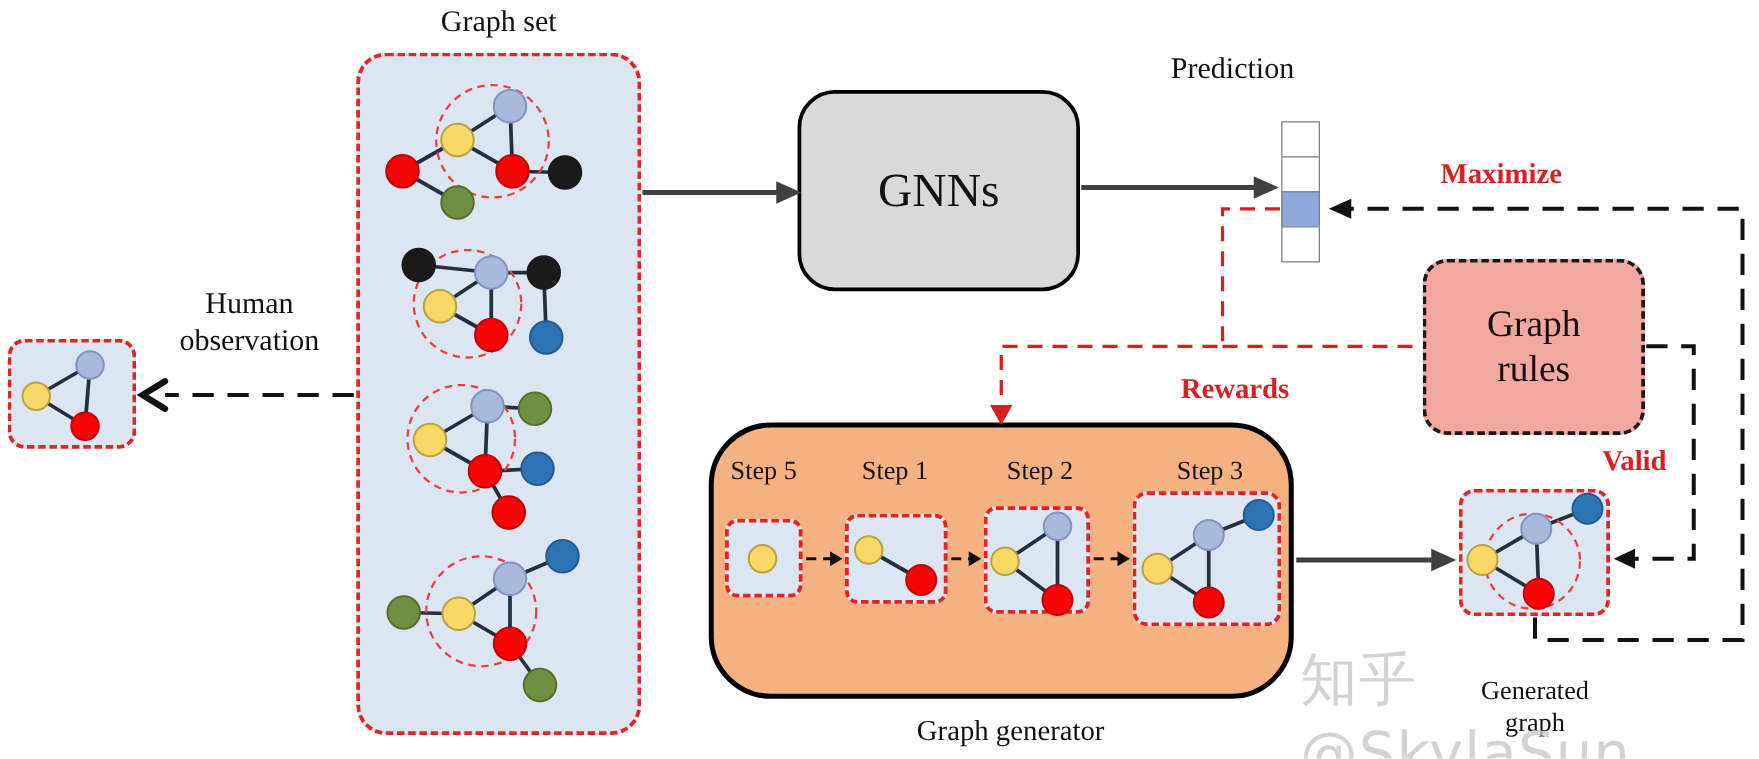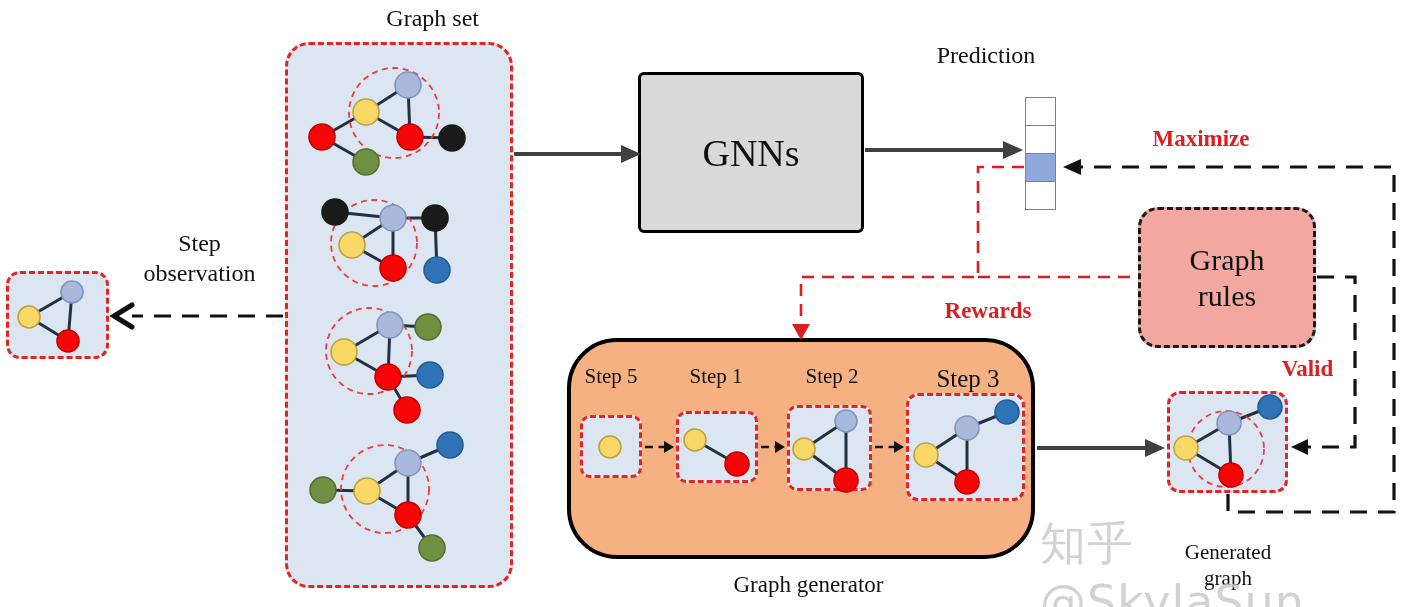--- a/index.html
+++ b/index.html
@@ -1,20 +1,20 @@
 <!DOCTYPE html>
 <html style="--panel-blue: #dce6f2; --panel-orange: #f6b183; --panel-pink: #f2a7a0; --panel-gray: #d9d9d9; --red-dash: #e32421; --red-accent: #d91f1f; --black-line: #111111; --arrow-gray: #404040; --edge: #23303f; --motif-circle: #ee3d3d; --node-yellow: #f9d868; --node-yellow-border: #bca23f; --node-lightblue: #a8b9dc; --node-lightblue-border: #8294c2; --node-red: #f50505; --node-red-border: #c40000; --node-green: #6f9040; --node-green-border: #566f2e; --node-blue: #2e74b5; --node-blue-border: #235c93; --node-black: #1a1a1a; --prediction-cell-blue: #8fa9dc; --prediction-cell-border: #7f7f7f; --watermark-color: #c8c8c8;"><head>
 <meta charset="utf-8">
 <style>
   html,body{margin:0;padding:0;background:#ffffff;}
   .canvas{position:relative;width:1407px;height:607px;background:#ffffff;overflow:hidden;
           font-family:"Liberation Serif","DejaVu Serif",serif;}
   .box{position:absolute;box-sizing:border-box;z-index:1;}
   .blue-box{background:var(--panel-blue);border:3px dashed var(--red-dash);border-radius:14px;}
-  .gnns-box{background:var(--panel-gray);border:3.5px solid #000;border-radius:6px;
+  .gnns-box{background:var(--panel-gray);border:3.5px solid #000;border-radius:30px;
             display:flex;align-items:center;justify-content:center;}
   .rules-box{background:var(--panel-pink);border:3px dashed #1a1a1a;border-radius:20px;
              display:flex;align-items:center;justify-content:center;}
   .generator-box{background:var(--panel-orange);border:4px solid #000;border-radius:50px;}
   .pred-bar{position:absolute;z-index:1;}
   .pred-cell{width:31px;height:29px;border:1px solid var(--prediction-cell-border);
              margin-top:-1px;background:#ffffff;box-sizing:border-box;}
   .pred-cell:first-child{margin-top:0;}
   .pred-cell.active{background:var(--prediction-cell-blue);}
   svg.overlay{position:absolute;left:0;top:0;z-index:2;pointer-events:none;}
@@ -197,30 +197,30 @@
     <g>
       <line class="sdash" x1="761" y1="447" x2="776" y2="447"></line>
       <polygon class="sdash-head" points="785,447 775,441 775,453"></polygon>
     </g>
     <g>
       <line class="sdash" x1="875" y1="447" x2="895" y2="447"></line>
       <polygon class="sdash-head" points="904,447 894,441 894,453"></polygon>
     </g>
   </svg>
 
-  <div class="lbl" style="left:319px;top:3px;width:160px;font-size:24px;text-align:right;">Graph set</div>
-  <div class="lbl" style="left:112px;top:228px;width:175px;font-size:24px;">Step
+  <div class="lbl" style="left:319px;top:3px;width:160px;font-size:24px;">Graph set</div>
+  <div class="lbl" style="left:112px;top:228px;width:175px;font-size:24px;">Human
 observation</div>
   <div class="lbl" style="left:906px;top:40px;width:160px;font-size:24px;">Prediction</div>
   <div class="lbl red-lbl" style="left:1111px;top:125px;width:180px;font-size:23px;">Maximize</div>
   <div class="lbl red-lbl" style="left:898px;top:297px;width:180px;font-size:23px;">Rewards</div>
   <div class="lbl red-lbl" style="left:1250px;top:355px;width:115px;font-size:23px;">Valid</div>
   <div class="lbl" style="left:576px;top:363px;width:70px;font-size:21px;">Step 5</div>
   <div class="lbl" style="left:681px;top:363px;width:70px;font-size:21px;">Step 1</div>
   <div class="lbl" style="left:797px;top:363px;width:70px;font-size:21px;">Step 2</div>
-  <div class="lbl" style="left:933px;top:363px;width:70px;font-size:25px;">Step 3</div>
+  <div class="lbl" style="left:933px;top:363px;width:70px;font-size:21px;">Step 3</div>
   <div class="lbl" style="left:716px;top:571px;width:185px;font-size:23px;">Graph generator</div>
   <div class="lbl" style="left:1158px;top:539px;width:140px;font-size:21px;">Generated
 graph</div>
 
   <div class="watermark" style="left:1040px;top:513px;">知乎 @SkylaSun</div>
 
 </div>
 
 </body></html>

